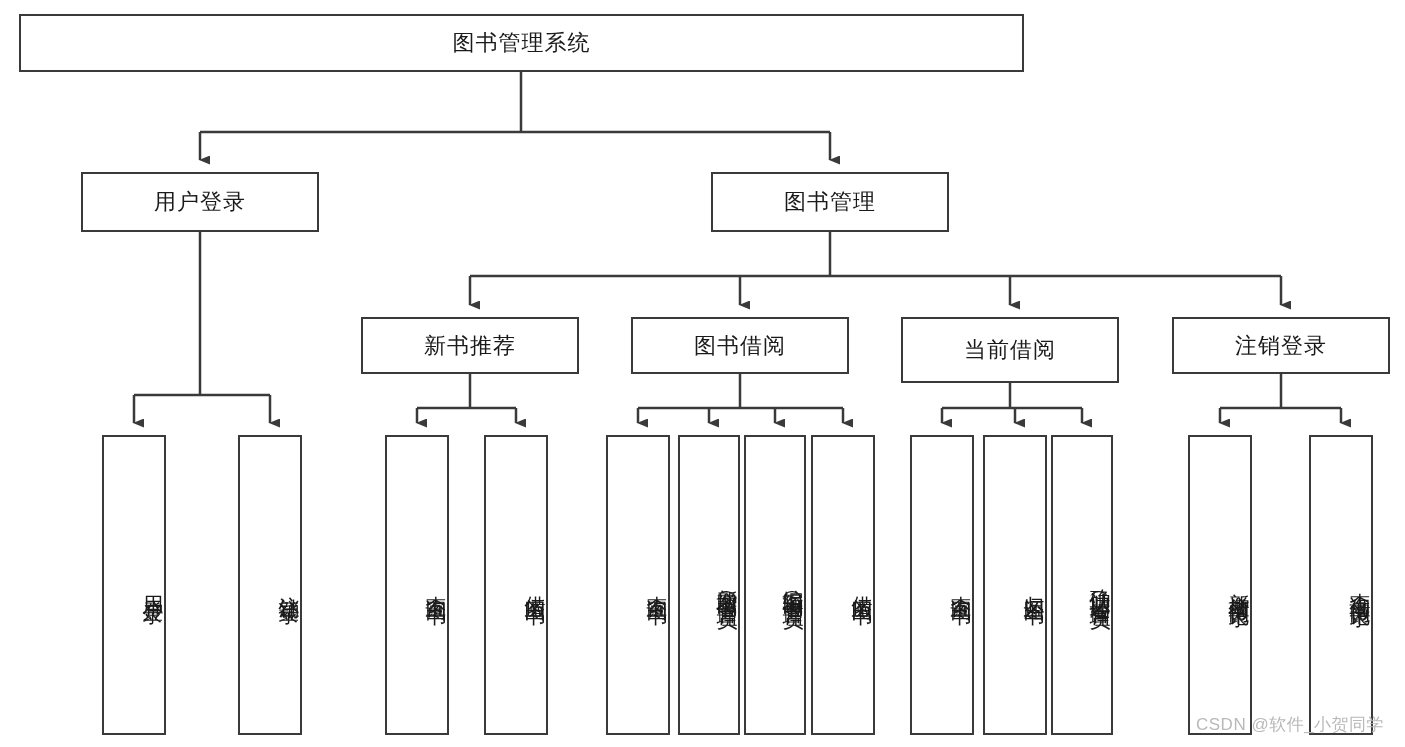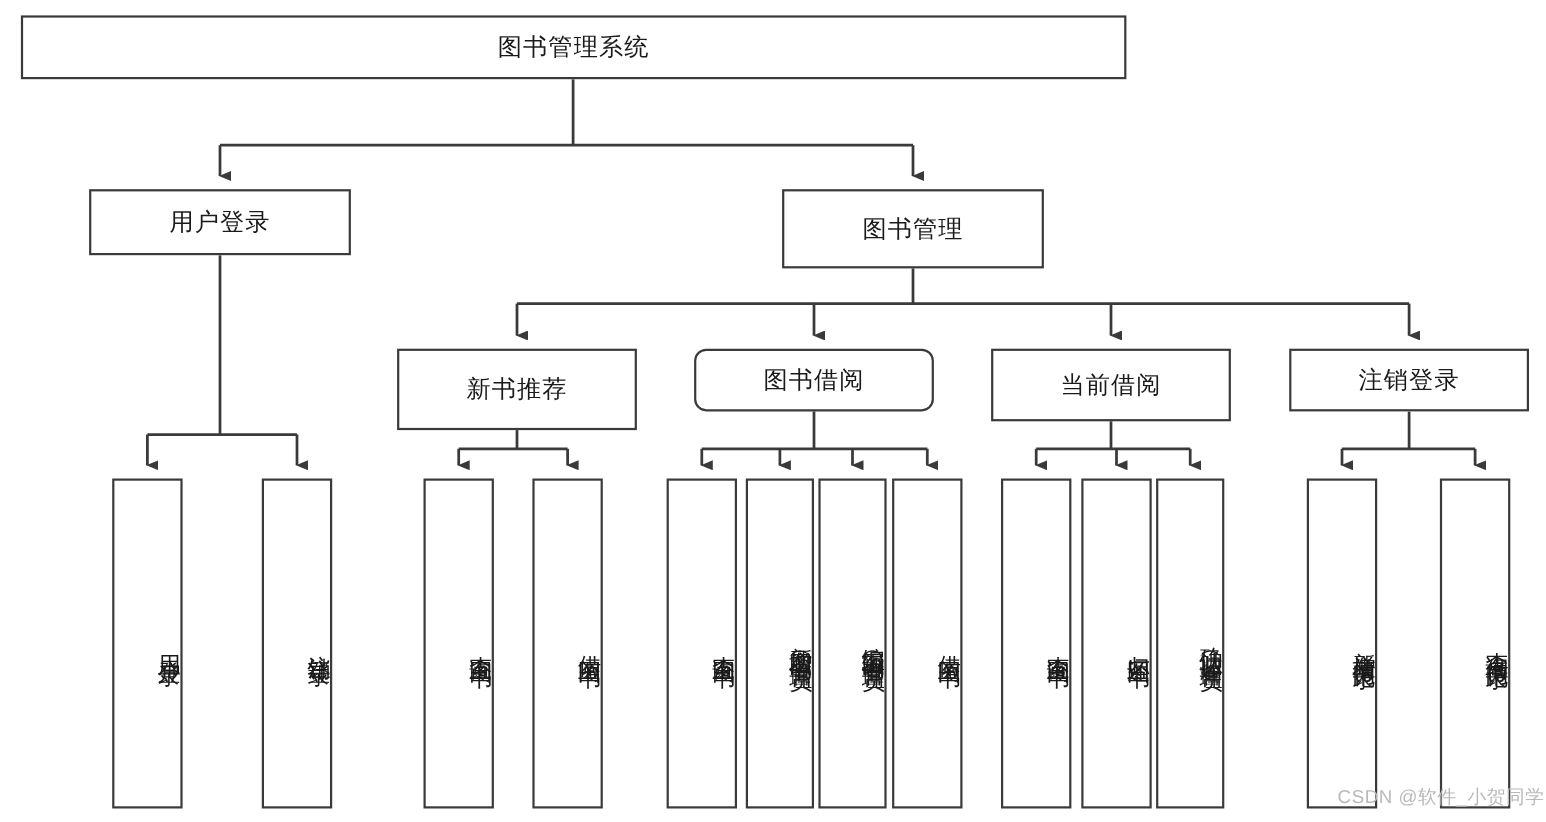--- a/index.html
+++ b/index.html
@@ -56,21 +56,20 @@
   .node.vert .node-label {
     text-align: center;
   }
   .watermark {
     position: absolute;
     color: #b9b9b9;
     font-size: 17px;
     letter-spacing: 0.5px;
     white-space: nowrap;
     pointer-events: none;
-    margin-left: 20px;
   }
 </style>
 </head>
 <body>
 
 <div id="canvas">
 
   <svg class="wires" viewBox="0 0 1405 747">
     <defs>
       <marker id="arrow" markerWidth="9" markerHeight="11" refX="4.5" refY="10" orient="auto" markerUnits="userSpaceOnUse">
@@ -133,28 +132,28 @@
     </g>
   </svg>
 
   <div class="node horiz" style="left:19px; top:14px; width:1005px; height:58px;">
     <span class="node-label">图书管理系统</span>
   </div>
 
   <div class="node horiz" style="left:81px; top:172px; width:238px; height:60px;">
     <span class="node-label">用户登录</span>
   </div>
-  <div class="node horiz" style="left:711px; top:172px; width:238px; height:72px;">
+  <div class="node horiz" style="left:711px; top:172px; width:238px; height:60px;">
     <span class="node-label">图书管理</span>
   </div>
 
-  <div class="node horiz" style="left:361px; top:317px; width:218px; height:74px;">
+  <div class="node horiz" style="left:361px; top:317px; width:218px; height:57px;">
     <span class="node-label">新书推荐</span>
   </div>
-  <div class="node horiz" style="left:631px; top:317px; width:218px; height:57px;border-radius:11px;">
+  <div class="node horiz" style="left:631px; top:317px; width:218px; height:57px;">
     <span class="node-label">图书借阅</span>
   </div>
   <div class="node horiz" style="left:901px; top:317px; width:218px; height:66px;">
     <span class="node-label">当前借阅</span>
   </div>
   <div class="node horiz" style="left:1172px; top:317px; width:218px; height:57px;">
     <span class="node-label">注销登录</span>
   </div>
 
   <div class="node vert" style="left:102px; top:435px; width:64px; height:300px;">

